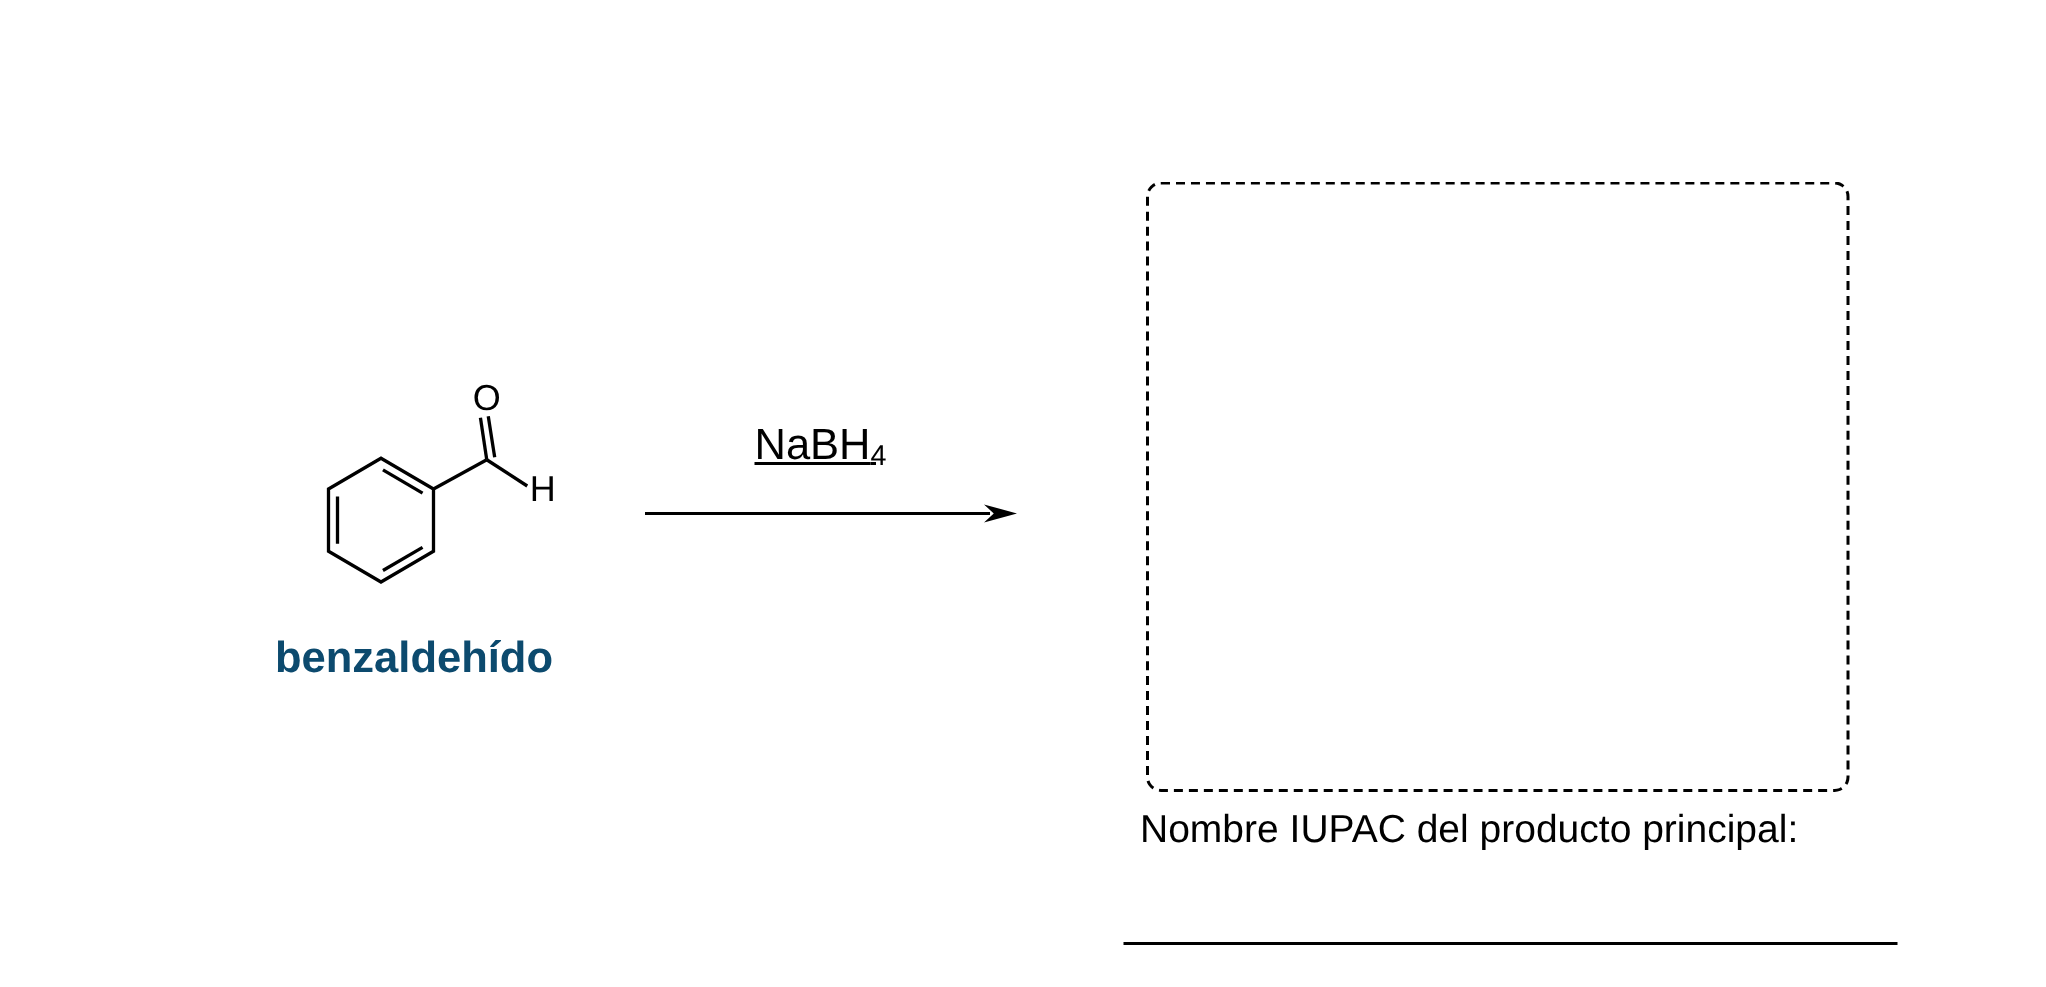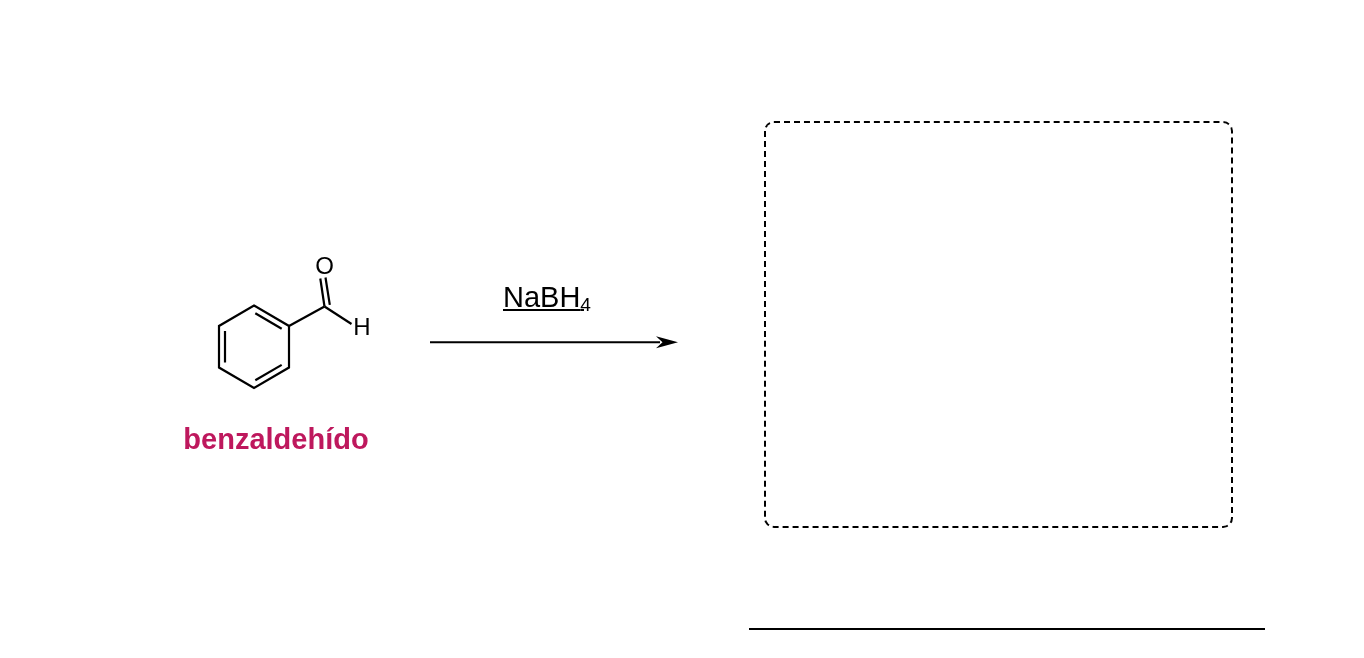--- a/index.html
+++ b/index.html
@@ -48,21 +48,21 @@
     position: relative;
     top: 0.22em;
   }
   .reactant-name {
     position: absolute;
     left: 276px;
     top: 423px;
     transform: translateX(-50%);
     font-size: 29px;
     font-weight: bold;
-    color: #be185d;
+    color: #0c4a6e;
     line-height: 1.15;
     white-space: nowrap;
   }
   .product-drawing-area {
     position: absolute;
     left: 764px;
     top: 121px;
     width: 469px;
     height: 407px;
     border: 2px dashed #000000;
@@ -121,16 +121,17 @@
   <div class="atom-label" style="left:361.9px; top:327.4px;">H</div>
 
   <div class="reagent-label">
     <span>NaBH</span><span class="sub">4</span>
   </div>
 
   <div class="reactant-name">benzaldehído</div>
 
   <div class="product-drawing-area"></div>
 
+  <div class="answer-prompt">Nombre IUPAC del producto principal:</div>
 
   <div class="answer-blank-line"></div>
 
 </div>
 
 </body></html>

